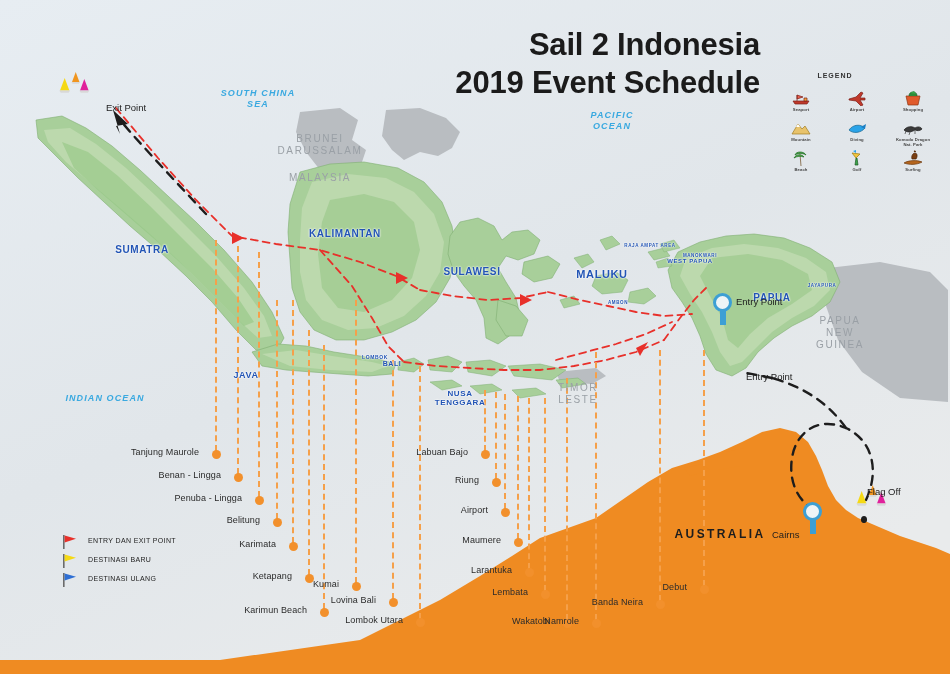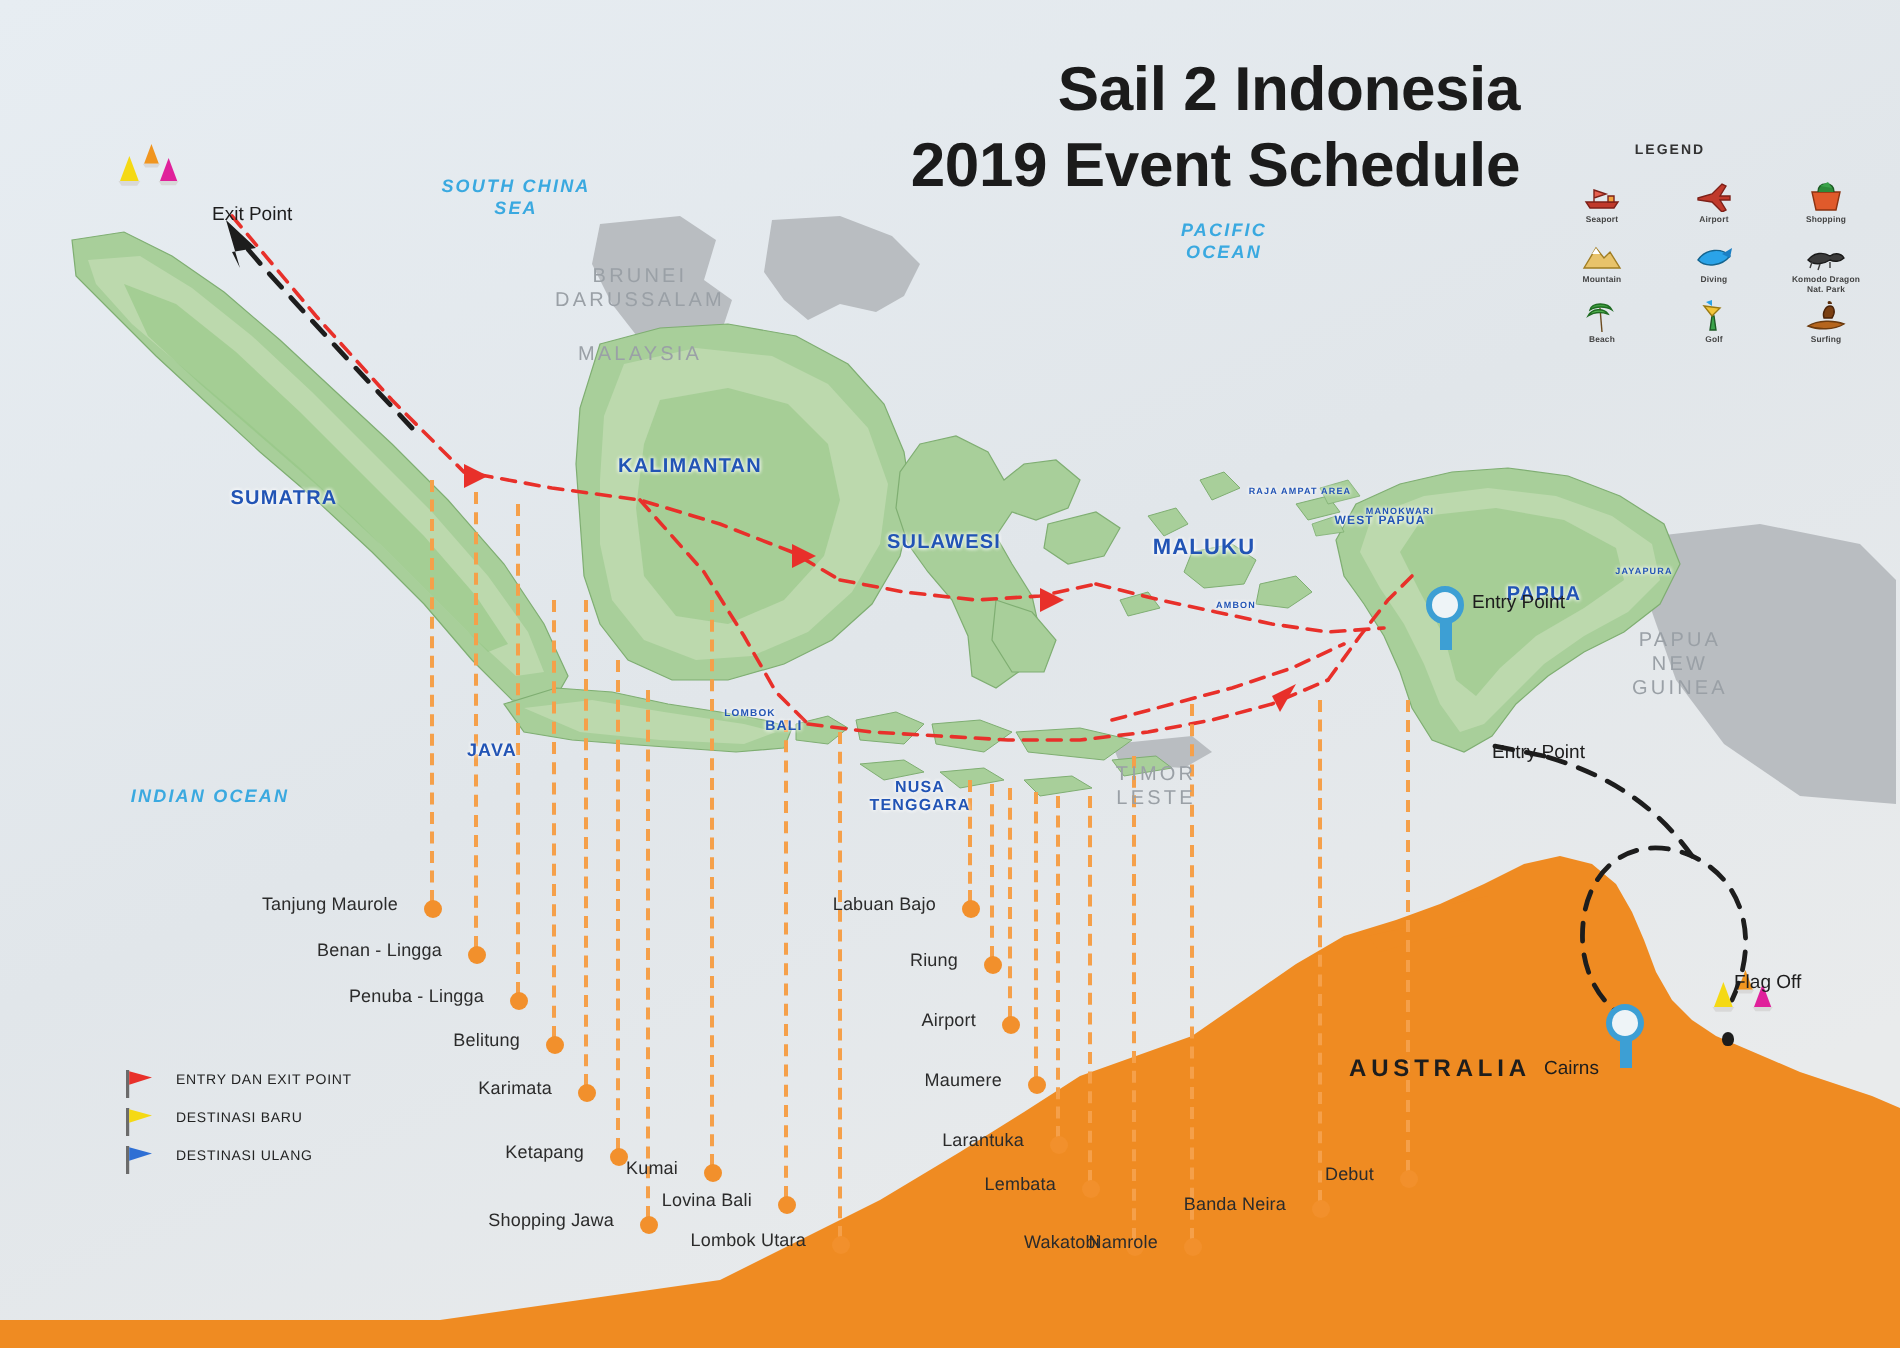--- a/index.html
+++ b/index.html
@@ -276,21 +276,21 @@
         <div class="txt">Karimata</div>
         <div class="dot"></div>
       </div>
       <div class="leader" style="left: 308.3px; top: 330px; height: 245px;"></div>
       <div class="dest" style="left: 305px; top: 578px;">
         <div class="txt">Ketapang</div>
         <div class="dot"></div>
       </div>
       <div class="leader" style="left: 323.3px; top: 345px; height: 264px;"></div>
       <div class="dest" style="left: 320px; top: 612px;">
-        <div class="txt">Shopping Jawa</div>
+        <div class="txt">Karimun Beach</div>
         <div class="dot"></div>
       </div>
       <div class="leader" style="left: 355.3px; top: 300px; height: 283px;"></div>
       <div class="dest" style="left: 352px; top: 586px;">
         <div class="txt">Kumai</div>
         <div class="dot"></div>
       </div>
       <div class="leader" style="left: 392.3px; top: 360px; height: 239px;"></div>
       <div class="dest" style="left: 389px; top: 602px;">
         <div class="txt">Lovina Bali</div>

